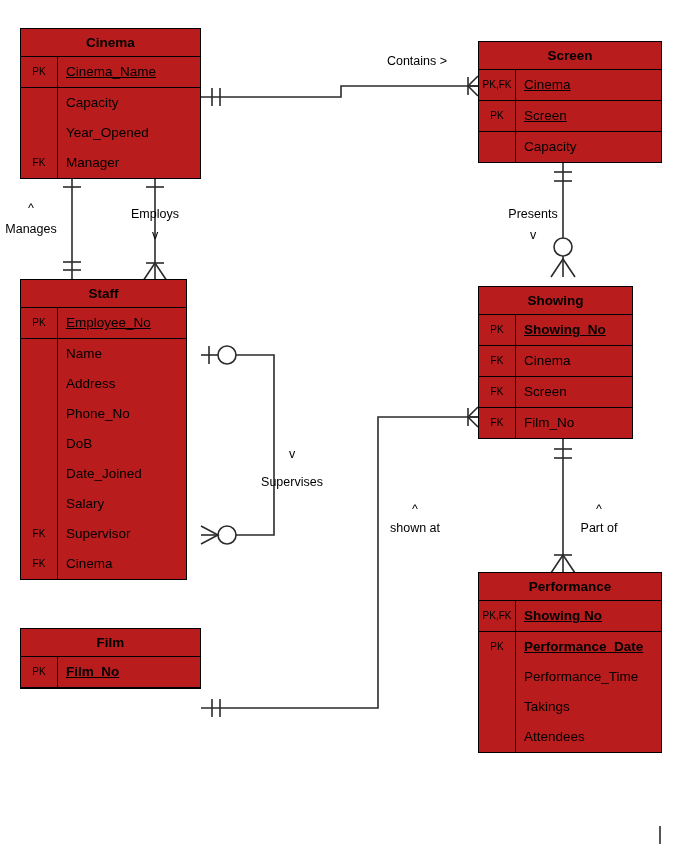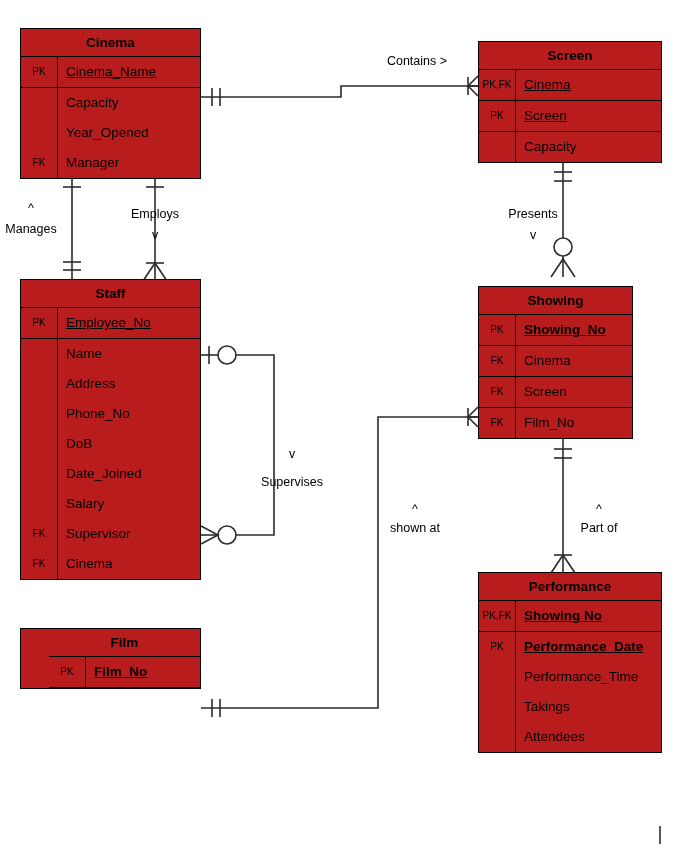--- a/index.html
+++ b/index.html
@@ -236,21 +236,21 @@
     <div class="rowgroup last">
       <div class="keycol">
         <div class="kcell"></div>
       </div>
       <div class="attrcol">
         <div class="acell">Capacity</div>
       </div>
     </div>
   </div>
 
-  <div class="entity" style="left:20px; top:279px; width:181px;">
+  <div class="entity" style="left:20px; top:279px; width:167px;">
     <div class="ent-title">Staff</div>
     <div class="rowgroup">
       <div class="keycol">
         <div class="kcell">PK</div>
       </div>
       <div class="attrcol">
         <div class="acell uline">Employee_No</div>
       </div>
     </div>
     <div class="rowgroup last">
@@ -332,21 +332,21 @@
       </div>
       <div class="attrcol">
         <div class="acell pk">Performance_Date</div>
         <div class="acell">Performance_Time</div>
         <div class="acell">Takings</div>
         <div class="acell">Attendees</div>
       </div>
     </div>
   </div>
 
-  <div class="entity" style="left:20px; top:628px; width:181px;padding-left:28px;">
+  <div class="entity" style="left:20px; top:628px; width:181px;">
     <div class="ent-title">Film</div>
     <div class="rowgroup">
       <div class="keycol">
         <div class="kcell">PK</div>
       </div>
       <div class="attrcol">
         <div class="acell pk">Film_No</div>
       </div>
     </div>
   </div>

